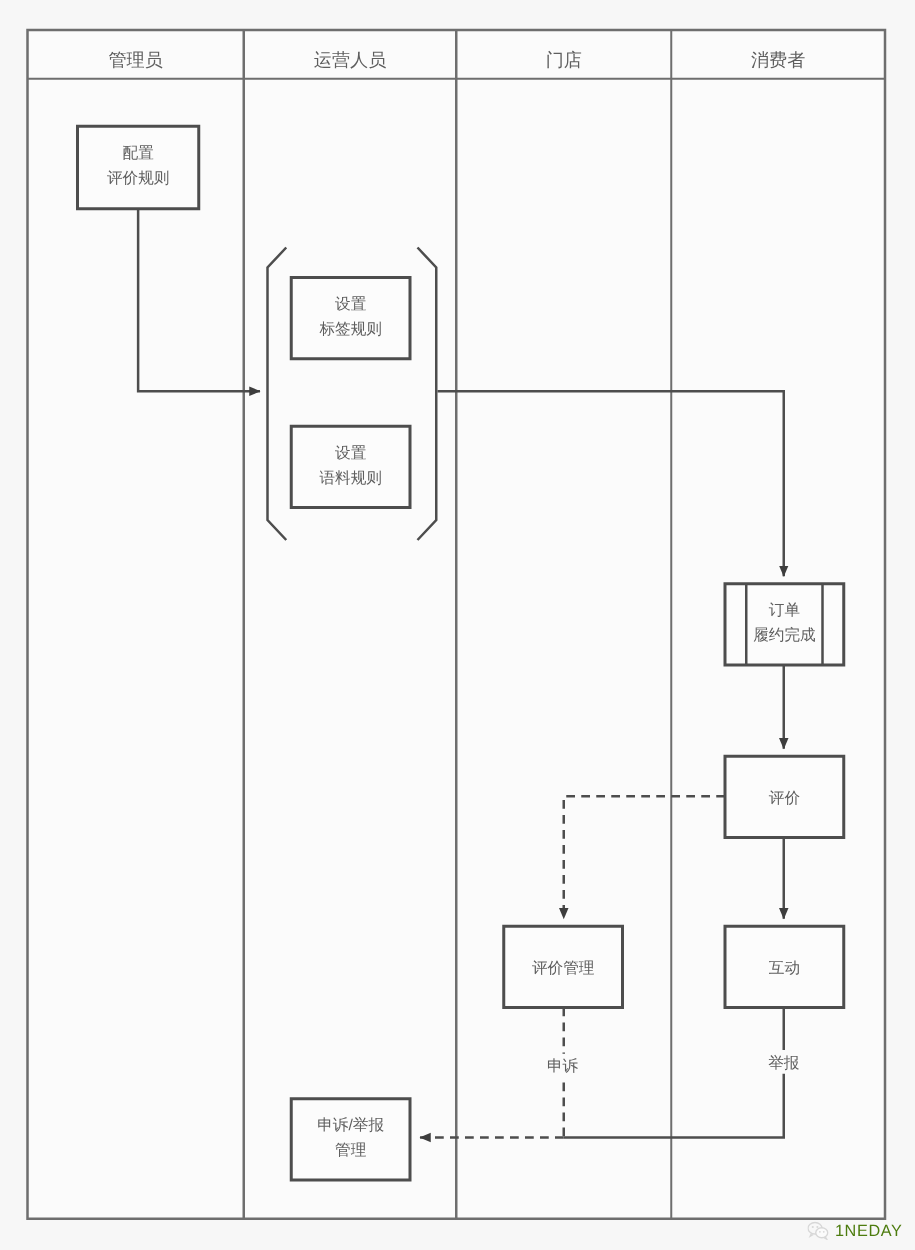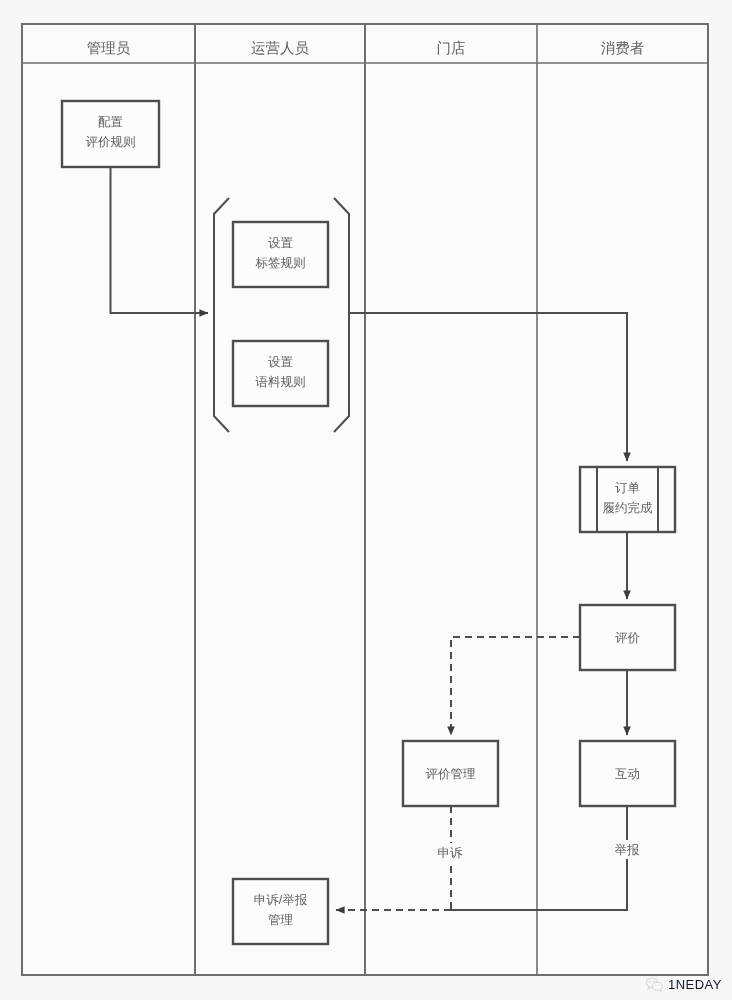--- a/index.html
+++ b/index.html
@@ -38,21 +38,21 @@
   .edge-label {
     font-size: 12.5px;
   }
   .wm {
     position: absolute;
     right: 10px;
     bottom: 8px;
     display: flex;
     align-items: center;
     gap: 5px;
-    color: #0f172a;
+    color: #4d7c0f;
     font-size: 13px;
     letter-spacing: 0.5px;
     font-family: "Liberation Sans", "DejaVu Sans", sans-serif;
     user-select: none;
   }
   .wm svg { display: block; }
 </style>
 </head>
 <body>
 

